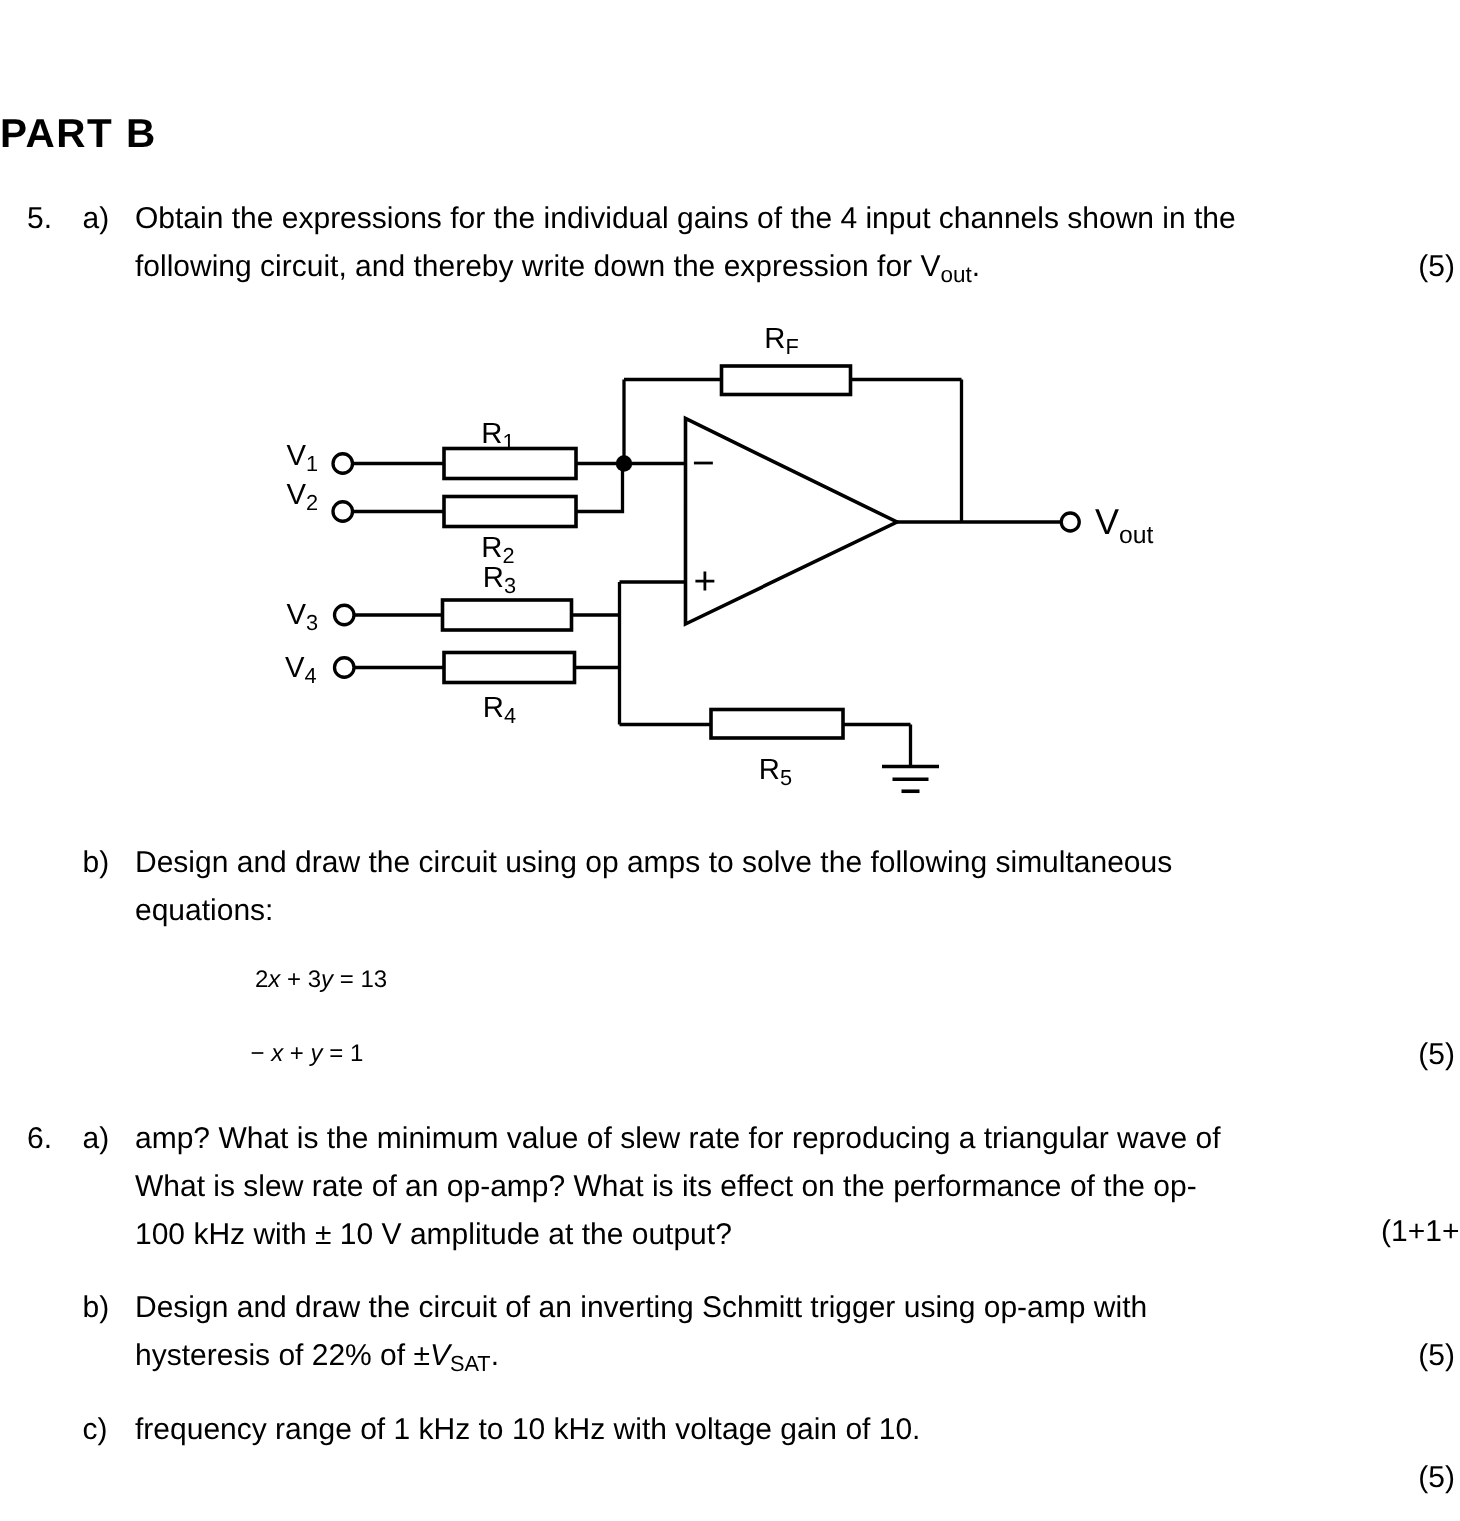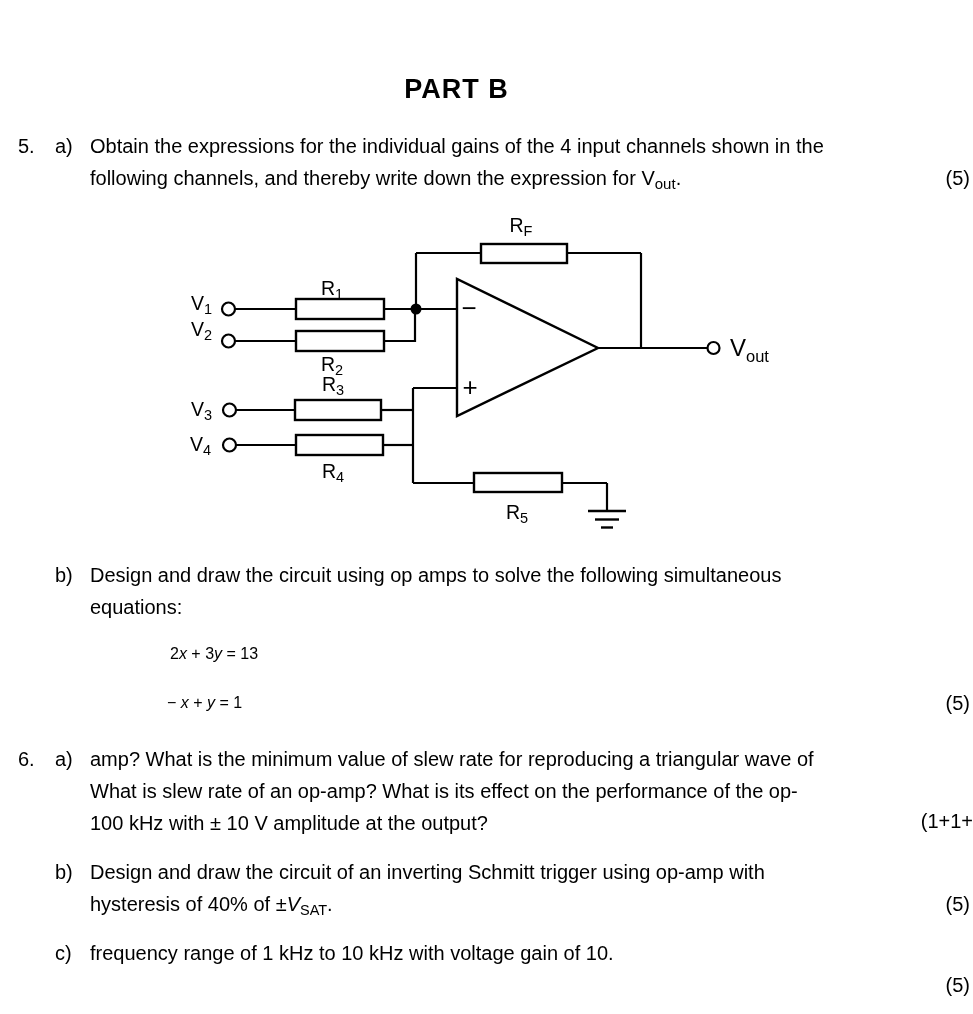--- a/index.html
+++ b/index.html
@@ -5,21 +5,21 @@
   html, body { margin:0; padding:0; }
   body {
     width:973px; height:1014px;
     background:#ffffff; color:#000000;
     font-family:"Liberation Sans", sans-serif;
     overflow:hidden; position:relative;
   }
   .page { position:absolute; inset:0; }
   .title {
     position:absolute; top:74px; left:0; width:913px; margin:0;
-    text-align:center; font-size:27px; font-weight:bold;
+    font-size:27px; font-weight:bold;
     letter-spacing:1px; line-height:30px;
   }
   .q { position:absolute; left:18px; width:955px; font-size:20px; line-height:32px; }
   .qnum    { position:absolute; left:0;  top:0; }
   .qletter { position:absolute; left:37px; top:0; }
   .qlines  { margin-left:72px; }
   .line { white-space:pre; }
   .sub   { font-size:15px;   vertical-align:-4px; }
   .sub-i { font-size:14.5px; vertical-align:-4px; }
   .vi { font-style:italic; }
@@ -33,21 +33,21 @@
 
 <div class="page">
 
   <h1 class="title">PART B</h1>
 
   <section class="q" style="top:130px">
     <span class="qnum">5.</span>
     <span class="qletter">a)</span>
     <div class="qlines">
       <div class="line">Obtain the expressions for the individual gains of the 4 input channels shown in the</div>
-      <div class="line"><span>following channels, and thereby write down the expression for V</span><span class="sub">out</span><span>.</span></div>
+      <div class="line"><span>following circuit, and thereby write down the expression for V</span><span class="sub">out</span><span>.</span></div>
     </div>
   </section>
   <div class="mark" style="top:162px">(5)</div>
 
   <svg class="circuit" width="600" height="335" viewBox="180 205 600 335" xmlns="http://www.w3.org/2000/svg">
 
     <g stroke="#000" stroke-width="2.2" fill="none">
       <line x1="235" y1="309" x2="296" y2="309"></line>
       <line x1="384" y1="309" x2="457" y2="309"></line>
       <line x1="235" y1="341" x2="296" y2="341"></line>
@@ -134,21 +134,21 @@
       <div class="line">What is slew rate of an op-amp? What is its effect on the performance of the op-</div>
       <div class="line">100 kHz with ± 10 V amplitude at the output?</div>
     </div>
   </section>
   <div class="mark mark-cut" style="top:805px">(1+1+</div>
 
   <section class="q" style="top:856px">
     <span class="qletter">b)</span>
     <div class="qlines">
       <div class="line">Design and draw the circuit of an inverting Schmitt trigger using op-amp with</div>
-      <div class="line"><span>hysteresis of 40% of ±</span><span class="vi">V</span><span class="sub-i">SAT</span><span>.</span></div>
+      <div class="line"><span>hysteresis of 22% of ±</span><span class="vi">V</span><span class="sub-i">SAT</span><span>.</span></div>
     </div>
   </section>
   <div class="mark" style="top:888px">(5)</div>
 
   <section class="q" style="top:937px">
     <span class="qletter">c)</span>
     <div class="qlines">
       <div class="line">frequency range of 1 kHz to 10 kHz with voltage gain of 10.</div>
     </div>
   </section>

